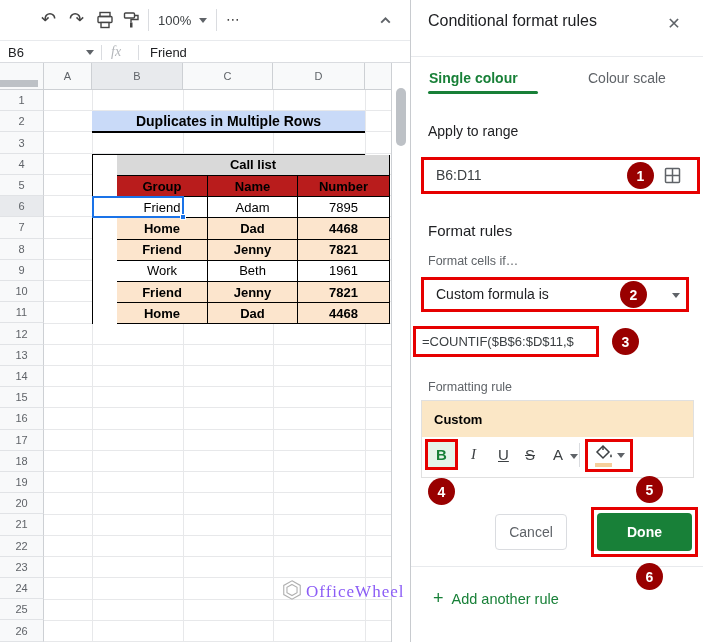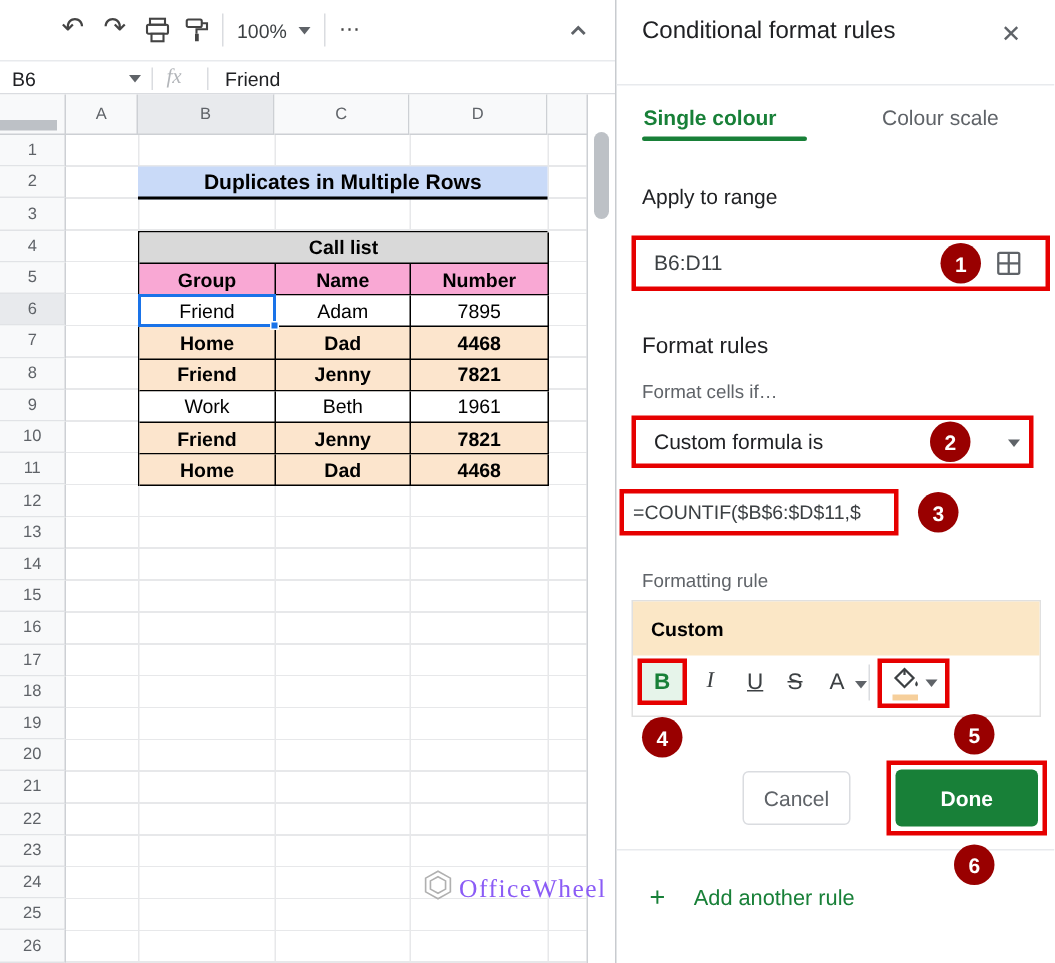--- a/index.html
+++ b/index.html
@@ -42,25 +42,25 @@
   .rowhead{width:44px;height:21.2307px;flex:0 0 21.2307px;background:#f8f9fa;border-right:1px solid #cdd0d4;border-bottom:1px solid #e1e3e6;color:#5f6368;font-size:11px;display:flex;align-items:center;justify-content:center;cursor:pointer;}
   .rowhead.sel{background:#e8eaed;}
   .gridbg{position:absolute;left:44px;top:90px;width:348px;height:552px;border-right:1px solid #cdd0d4;
     background:repeating-linear-gradient(to bottom,#ffffff 0 20.23px,#e7e8ea 20.23px 21.2307px);}
   .vline{position:absolute;top:90px;height:552px;width:1px;background:#e7e8ea;}
 
   
   .sheet-title{position:absolute;left:92px;top:111.23px;width:273px;height:21.3px;background:#c9daf8;border-bottom:2px solid #000;
     display:flex;align-items:center;justify-content:center;font-size:14px;font-weight:bold;color:#000;z-index:5;}
   .calltable{position:absolute;left:92px;top:153.69px;width:273px;z-index:5;border-top:1px solid #000;border-left:1px solid #000;background:#fff;}
-  .trow{display:grid;grid-template-columns:91px 90px 92px;}
+  .trow{display:grid;grid-template-columns:91px 90px 92px;padding-left:24px;}
   .tcell{height:21.2307px;border-right:1px solid #000;border-bottom:1px solid #000;display:flex;align-items:center;justify-content:center;
     font-size:13px;color:#000;cursor:cell;background:#fff;}
   .tcell.merged{grid-column:1 / span 3;background:#d9d9d9;font-weight:bold;}
-  .tcell.colhdr{background:#f9a8d4;font-weight:bold;}
+  .tcell.colhdr{background:#b91c1c;font-weight:bold;}
   .trow.hl .tcell{background:#fce5cd;font-weight:bold;}
   .selbox{position:absolute;left:92px;top:196.15px;width:92px;height:21.9px;border:2px solid #1a73e8;z-index:8;pointer-events:none;}
   .selbox .handle{position:absolute;right:-4px;bottom:-4px;width:6px;height:6px;background:#1a73e8;border:1px solid #fff;}
 
   
   .vscroll{position:absolute;left:392px;top:63px;width:18px;height:579px;background:#fff;}
   .vthumb{position:absolute;left:4px;top:25px;width:10px;height:58px;border-radius:5px;background:#bdc1c6;cursor:grab;}
 
   
   .panel{position:absolute;left:410px;top:0;width:293px;height:642px;background:#fff;border-left:1px solid #c8cbcf;z-index:10;}
@@ -107,21 +107,21 @@
   .fb-fill-box{position:absolute;left:174px;top:439px;width:48px;height:33px;border:3px solid #e60000;display:flex;align-items:center;justify-content:center;gap:3px;}
   .fillwrap{position:relative;width:20px;height:24px;cursor:pointer;}
   .fillbar{position:absolute;left:1px;bottom:1px;width:17px;height:4px;background:#f6cf9b;}
   .btn-cancel{position:absolute;left:84px;top:514px;width:72px;height:36px;border:1px solid #dadce0;border-radius:4px;background:#fff;
     font-size:14px;color:#5f6368;display:flex;align-items:center;justify-content:center;cursor:pointer;}
   .done-wrap{position:absolute;left:180px;top:507px;width:107px;height:50px;border:3px solid #e60000;display:flex;align-items:center;justify-content:center;}
   .btn-done{width:95px;height:38px;background:#188038;border-radius:4px;color:#fff;font-size:14px;font-weight:bold;
     display:flex;align-items:center;justify-content:center;cursor:pointer;}
   .addrule{position:absolute;left:22px;top:588px;display:flex;align-items:center;gap:8px;cursor:pointer;}
   .addrule .plus{color:#188038;font-size:18px;}
-  .addrule .lbl{color:#188038;font-size:14.5px;margin-left:11px;}
+  .addrule .lbl{color:#188038;font-size:14.5px;}
 
   
   .watermark{position:absolute;left:281px;top:579px;z-index:60;display:flex;align-items:center;gap:3px;pointer-events:none;}
   .watermark .wm-text{font-family:"Liberation Serif",serif;font-size:17px;color:#8b5cf6;letter-spacing:1px;}
 </style>
 </head>
 <body>
 
 <div class="stage">
 

